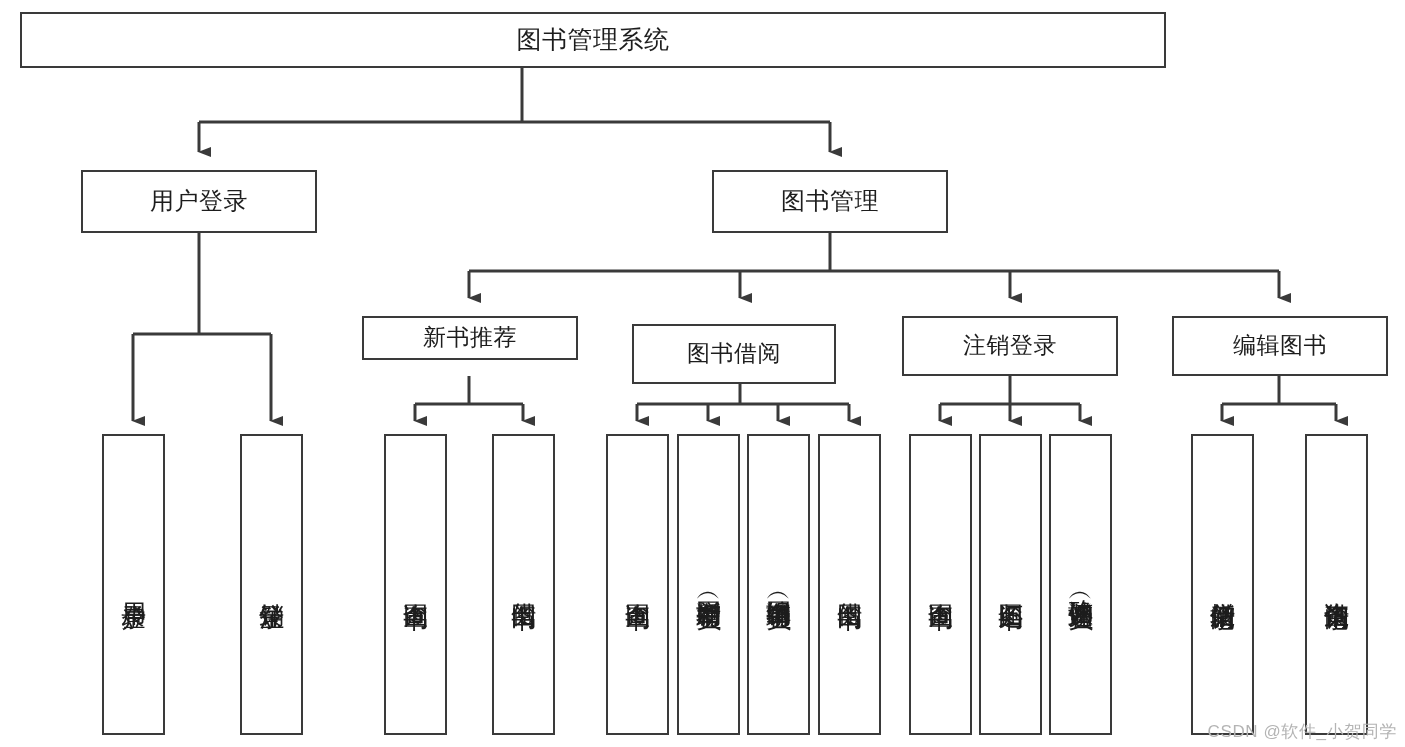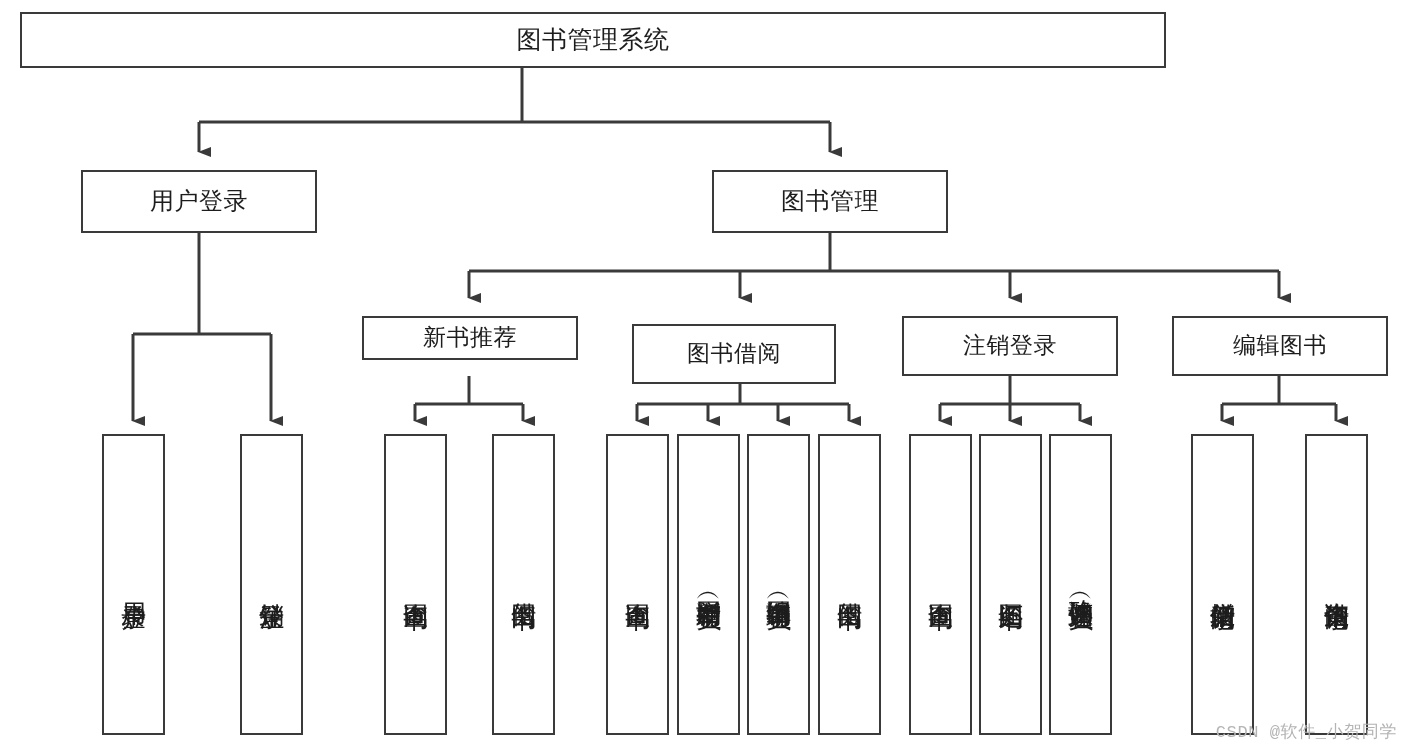--- a/index.html
+++ b/index.html
@@ -38,21 +38,21 @@
     max-height:280px;
   }
   .leaf.tall .lbl{max-height:292px;}
   .watermark{
     position:absolute;
     right:8px;bottom:4px;
     font-size:17px;
     color:#b4b4b4;
     letter-spacing:0.6px;
     white-space:nowrap;
-    font-family:Liberation Mono, monospace;
+    font-family:Liberation Sans, sans-serif;
     text-align:center;
   }
 </style>
 </head>
 <body>
 
 <div id="stage">
 
   <svg class="diagram" viewBox="0 0 1405 747" xmlns="http://www.w3.org/2000/svg">
     <defs>

